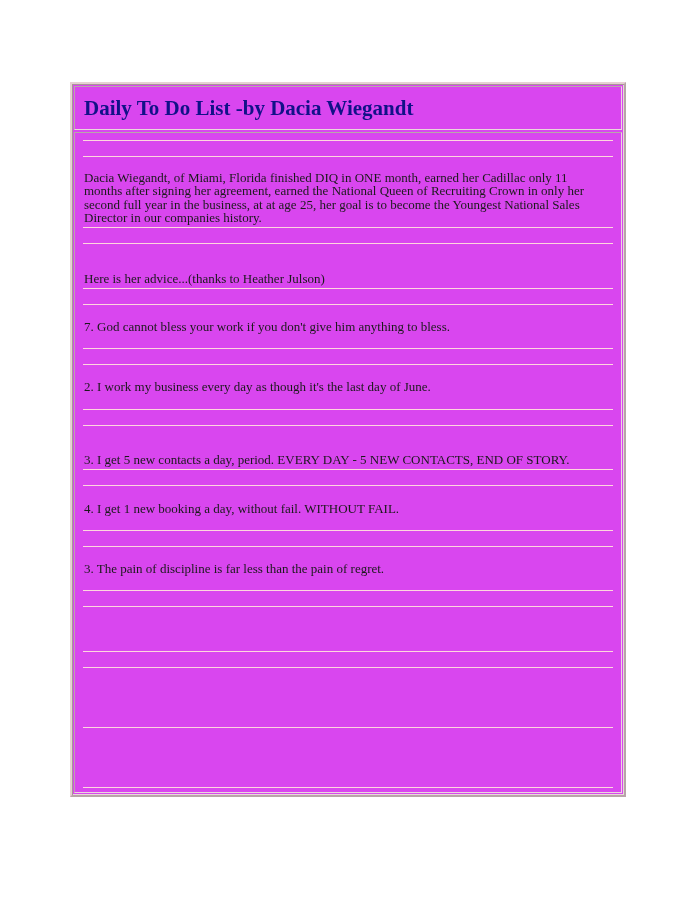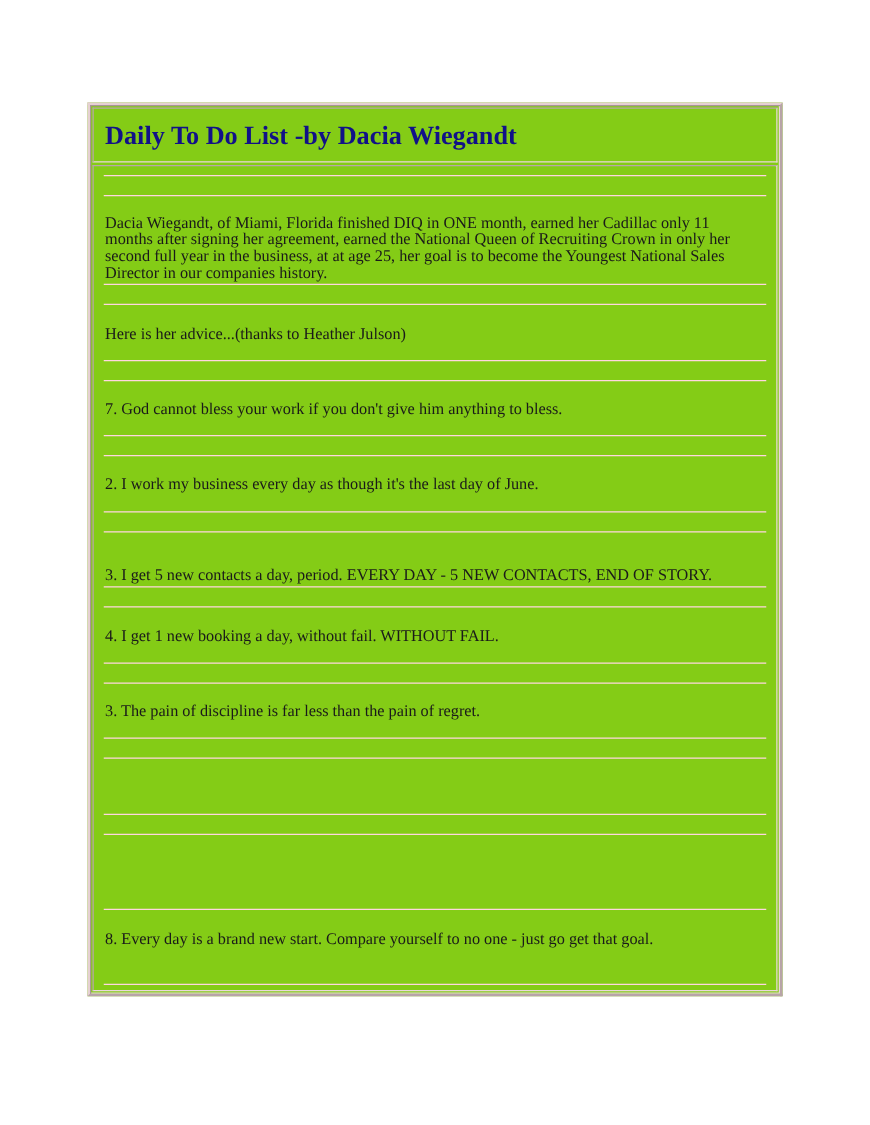--- a/index.html
+++ b/index.html
@@ -1,19 +1,19 @@
 <!DOCTYPE html>
 <html><head>
 <meta charset="utf-8">
 <style>
   html, body { margin: 0; padding: 0; background: #ffffff; }
   body { width: 696px; height: 900px; position: relative; font-family: "Liberation Serif", "DejaVu Serif", serif; }
   .box {
     position: absolute; left: 70px; top: 82px; width: 552px; height: 711px;
-    background: #84cc16;
+    background: #d946ef;
     border: 2px solid;
     border-color: #e6d0d3 #b8a4a8 #b8a4a8 #e6d0d3;
     box-shadow: inset 1px 1px 0 #a99599, inset -1px -1px 0 #ead8db;
   }
   .title-cell {
     position: absolute; left: 2px; top: 2px; right: 2px; height: 42px;
     border: 1px solid; border-color: #b9a6aa #ead8db #ead8db #b9a6aa;
   }
   .title {
     position: absolute; left: 9px; top: 9px; margin: 0;
@@ -37,37 +37,36 @@
 <div class="box">
   <div class="title-cell">
     <h1 class="title">Daily To Do List -by Dacia Wiegandt</h1>
   </div>
   <div class="body-cell">
     <div class="sep" style="top:7px"></div>
     <div class="sep" style="top:23px"></div>
     <p class="para" style="top:38px">Dacia Wiegandt, of Miami, Florida finished DIQ in ONE month, earned her Cadillac only 11 months after signing her agreement, earned the National Queen of Recruiting Crown in only her second full year in the business, at at age 25, her goal is to become the Youngest National Sales Director in our companies history.</p>
     <div class="sep" style="top:94px"></div>
     <div class="sep" style="top:110px"></div>
-    <p class="para" style="top:127px">Here is her advice...(thanks to Heather Julson)</p>
+    <p class="para" style="top:139px">Here is her advice...(thanks to Heather Julson)</p>
     <div class="sep" style="top:155px"></div>
     <div class="sep" style="top:171px"></div>
     <p class="para" style="top:187px">7. God cannot bless your work if you don't give him anything to bless.</p>
     <div class="sep" style="top:215px"></div>
     <div class="sep" style="top:231px"></div>
     <p class="para" style="top:247px">2. I work my business every day as though it's the last day of June.</p>
     <div class="sep" style="top:276px"></div>
     <div class="sep" style="top:292px"></div>
     <p class="para" style="top:320px">3. I get 5 new contacts a day, period. EVERY DAY - 5 NEW CONTACTS, END OF STORY.</p>
     <div class="sep" style="top:336px"></div>
     <div class="sep" style="top:352px"></div>
     <p class="para" style="top:369px">4. I get 1 new booking a day, without fail. WITHOUT FAIL.</p>
     <div class="sep" style="top:397px"></div>
     <div class="sep" style="top:413px"></div>
     <p class="para" style="top:429px">3. The pain of discipline is far less than the pain of regret.</p>
     <div class="sep" style="top:457px"></div>
     <div class="sep" style="top:473px"></div>
     <div class="sep" style="top:518px"></div>
     <div class="sep" style="top:534px"></div>
     <div class="sep" style="top:594px"></div>
-    <p class="para" style="top:611px">8. Every day is a brand new start. Compare yourself to no one - just go get that goal.</p>
     <div class="sep" style="top:654px"></div>
   </div>
 </div>
 
 </body></html>

